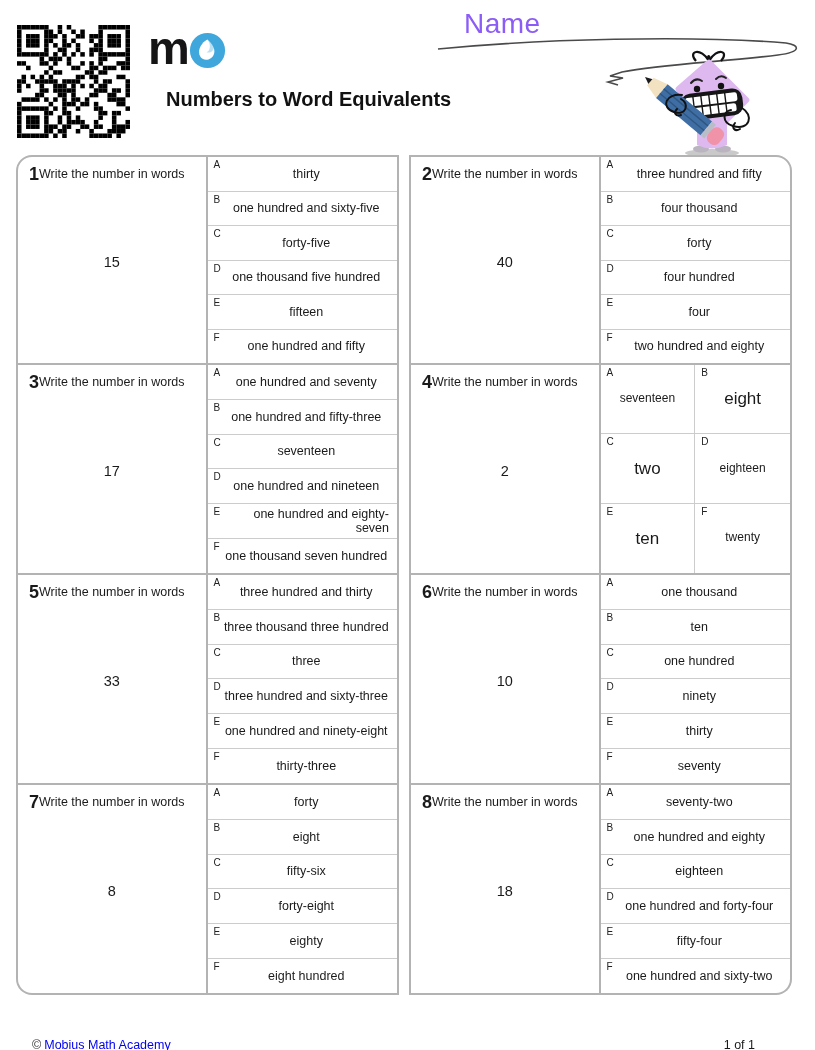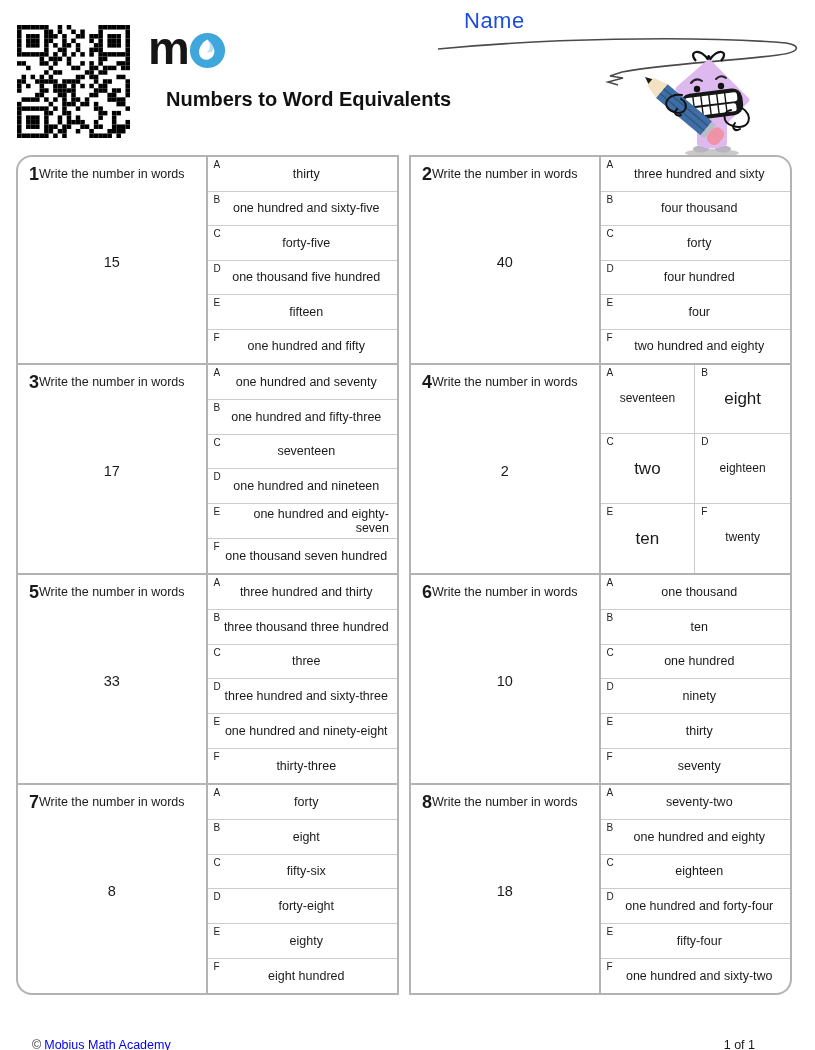--- a/index.html
+++ b/index.html
@@ -6,21 +6,21 @@
   body{
     width:815px;height:1050px;position:relative;background:#ffffff;
     font-family:"Liberation Sans", sans-serif;color:#1a1a1a;overflow:hidden;
   }
   
   .qr{position:absolute;left:16px;top:25px;width:115px;height:113px;}
   .logo{position:absolute;left:148px;top:24px;display:flex;align-items:center;
         font-size:47px;font-weight:800;letter-spacing:-1.5px;color:#151515;line-height:1;}
   .logo .o-icon{width:37px;height:37px;margin:6px 1px 0 1px;}
   .ws-title{position:absolute;left:166px;top:88px;font-size:20px;font-weight:bold;color:#111;}
-  .name-label{position:absolute;left:464px;top:8px;font-size:22px;color:#1d4ed8;letter-spacing:.5px;}
+  .name-label{position:absolute;left:464px;top:8px;font-size:28px;color:#8b5cf6;letter-spacing:.5px;}
   .mascot{position:absolute;left:430px;top:5px;width:385px;height:155px;pointer-events:none;}
   
   .grid{position:absolute;left:16px;top:155px;width:776px;display:grid;
         grid-template-columns:383px 383px;column-gap:10px;grid-auto-rows:210px;}
   .card{border:2px solid #b3b3b3;background:#fff;box-sizing:border-box;display:flex;}
   .card.rown{border-top:none;}
   .card.tl{border-top-left-radius:16px;} .card.tr{border-top-right-radius:16px;}
   .card.bl{border-bottom-left-radius:16px;} .card.br{border-bottom-right-radius:16px;}
   .prompt{width:50%;position:relative;border-right:2px solid #b3b3b3;box-sizing:border-box;
           display:flex;flex-direction:column;align-items:center;padding-top:9px;}
@@ -457,21 +457,21 @@
 
   <section class="card tr">
     <div class="prompt">
       <span class="qnum">2</span>
       <div class="ptext">Write the number in words</div>
       <div class="pval">40</div>
     </div>
     <div class="options">
       <div class="opt">
           <span class="letter">A</span>
-          <span class="otext">three hundred and sixty</span>
+          <span class="otext">three hundred and fifty</span>
         </div>
       <div class="opt">
           <span class="letter">B</span>
           <span class="otext">four thousand</span>
         </div>
       <div class="opt">
           <span class="letter">C</span>
           <span class="otext">forty</span>
         </div>
       <div class="opt">

